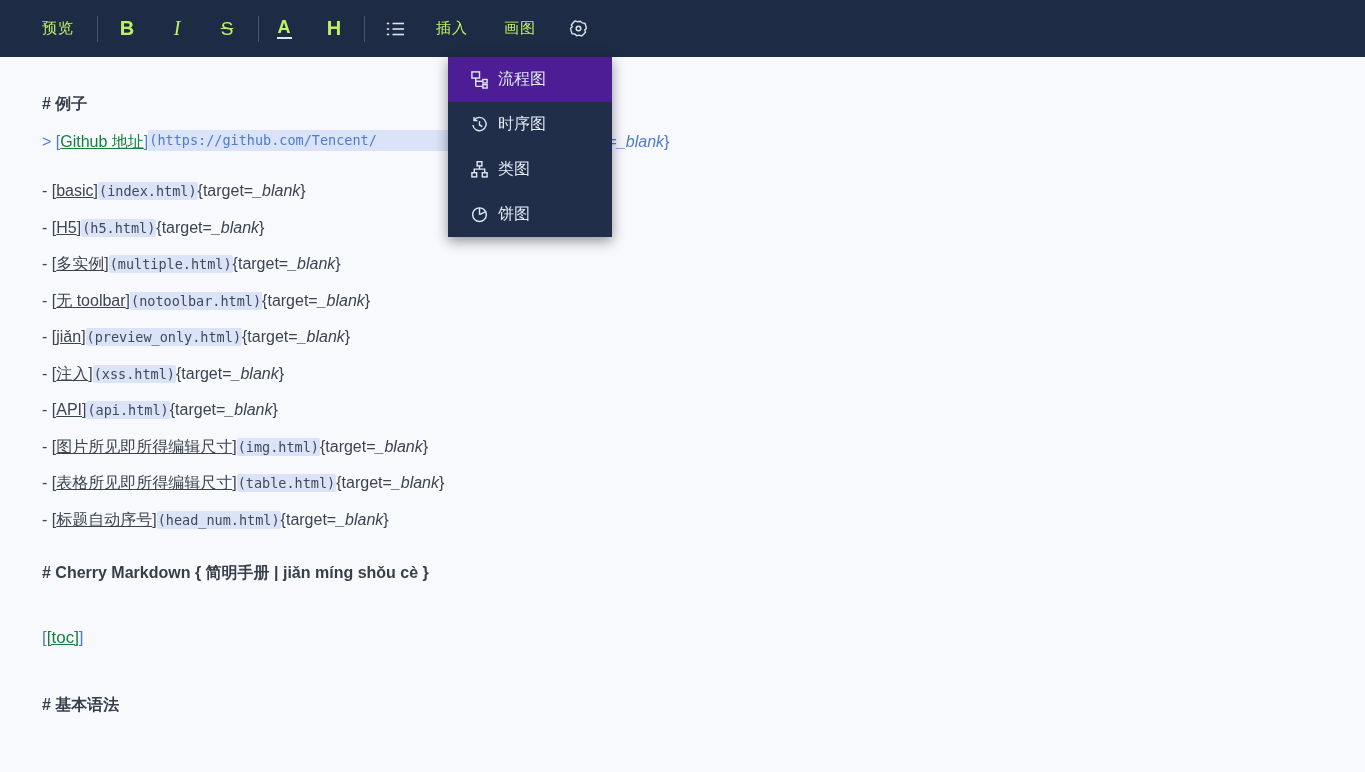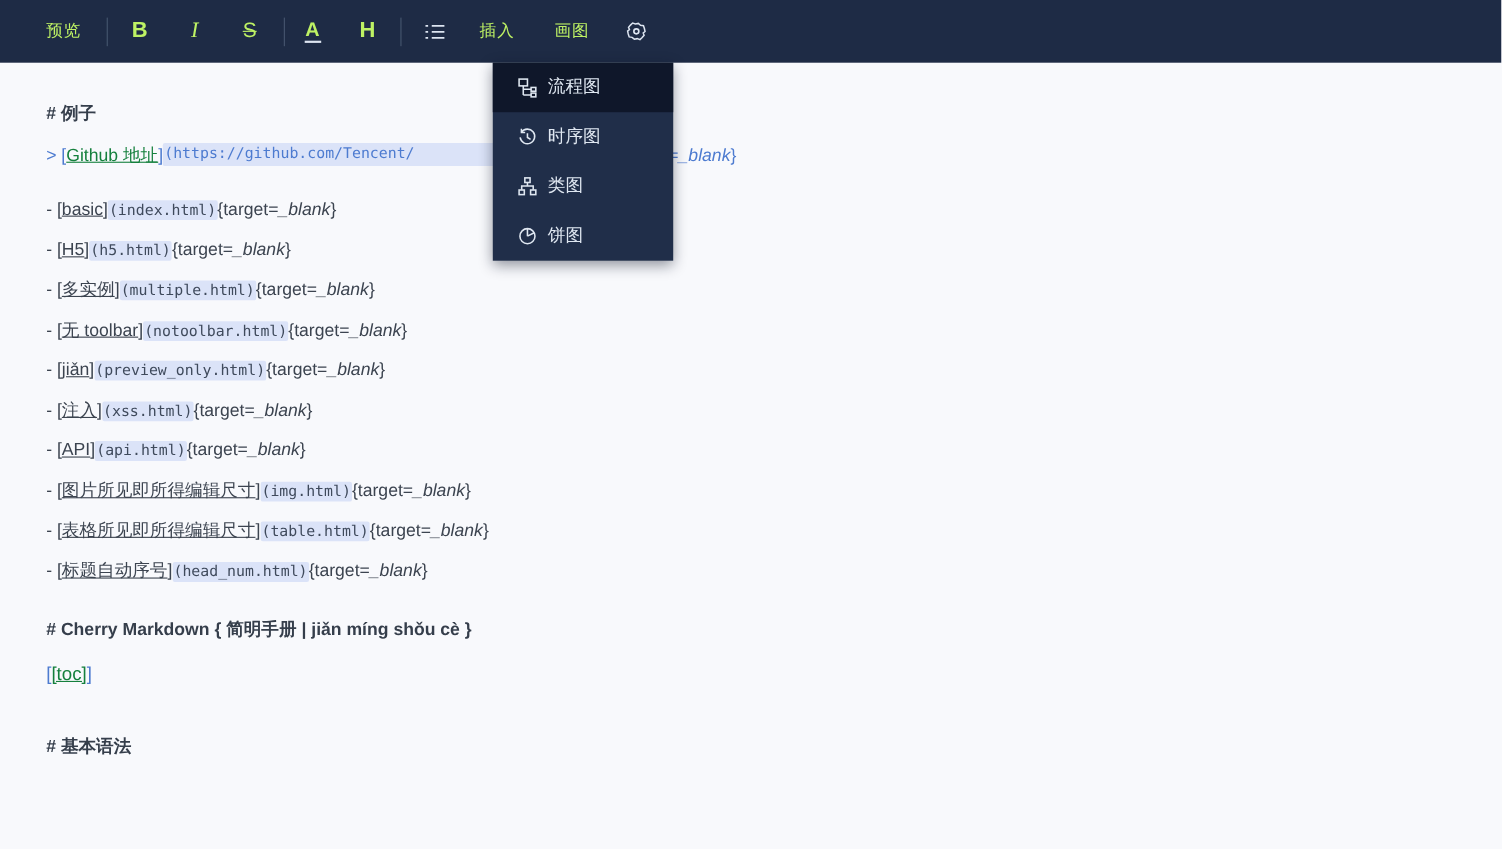--- a/index.html
+++ b/index.html
@@ -42,21 +42,21 @@
   
   .draw-menu {
     position:absolute; top:57px; left:448px; width:164px;
     background:#202e49; z-index:20;
     box-shadow:0 4px 12px rgba(10,18,35,.45);
   }
   .menu-item {
     height:45px; display:flex; align-items:center;
     padding-left:22px; cursor:pointer; color:#dfe7f1;
   }
-  .menu-item.active { background:#0f172a; }
+  .menu-item.active { background:#4c1d95; }
   .menu-item .mi-icon { width:19px; height:19px; margin-right:9px; flex:0 0 auto; }
   .menu-item .mi-icon svg { display:block; width:19px; height:19px; }
   .menu-item .mi-label { font-size:16px; }
 
   
   .editor { position:absolute; top:57px; left:0; width:1365px; height:715px; padding-left:42px; cursor:text; }
   .md-h1 { font-size:16px; font-weight:700; color:#353e4b; line-height:21px; }
   .h-example { padding-top:36px; }
   .md-line { font-size:16px; line-height:19px; color:#3c4450; white-space:nowrap; }
   .bq-line { margin-top:16px; color:#4d7bd0; }
@@ -69,21 +69,21 @@
     background:#dbe3f8; border-radius:2px; padding:1px 1px;
   }
   .bq-url {
     display:inline-block; width:413px; overflow:hidden;
     vertical-align:bottom; white-space:nowrap;
   }
   .md-em { font-style:italic; }
   .md-list { margin-top:30px; }
   .md-list .md-line { margin-bottom:16.5px; }
   .h-cherry { margin-top:32px; }
-  .toc-line { margin-top:20px; font-size:17px; color:#4d7bd0; }
+  .toc-line { margin-top:45px; font-size:17px; color:#4d7bd0; }
   .h-basic { margin-top:47px; }
 </style>
 </head>
 <body>
 
 <header class="toolbar">
   <div class="tb-btn tb-text tb-preview">预览</div>
   <div class="tb-sep sep1"></div>
   <div class="tb-btn w50 tb-bold">B</div>
   <div class="tb-btn w50 tb-italic">I</div>

